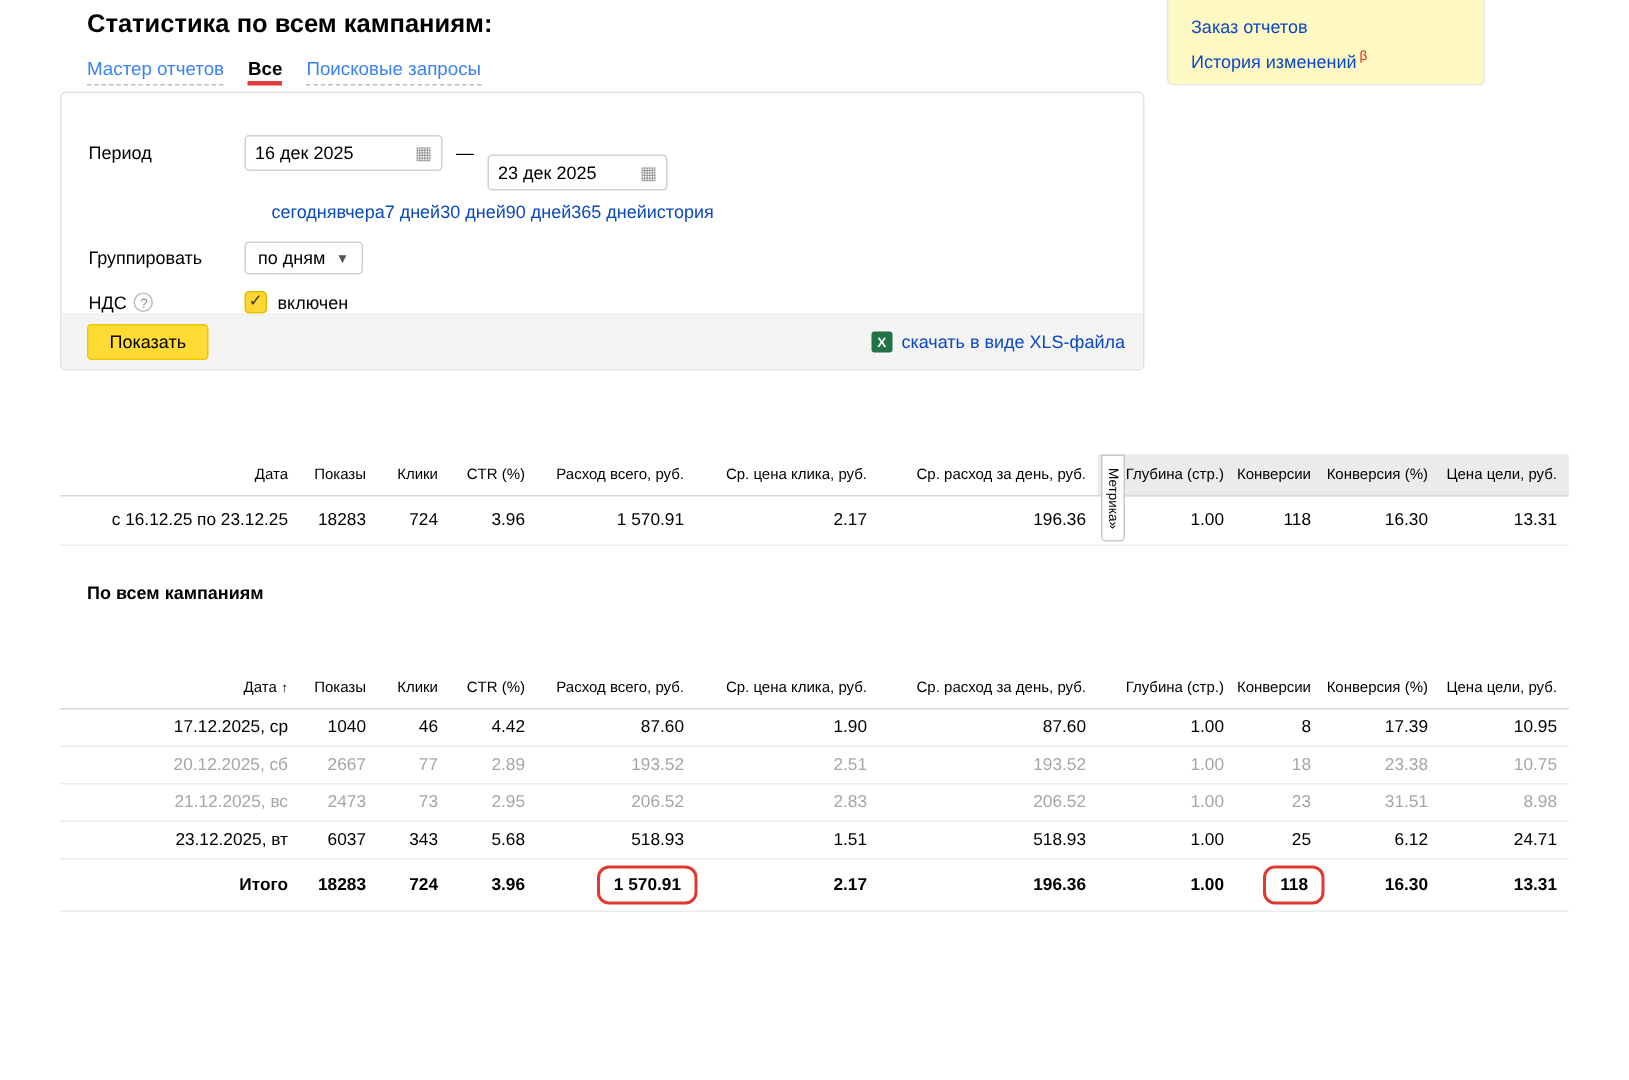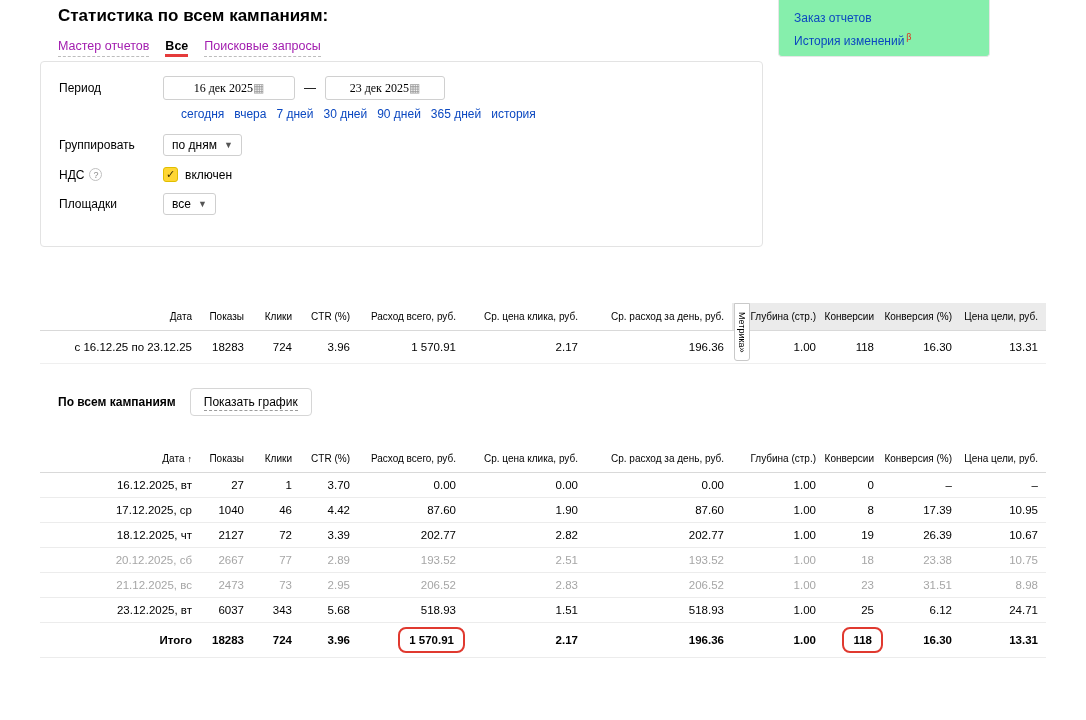--- a/index.html
+++ b/index.html
@@ -6,38 +6,38 @@
   html,body { margin:0; padding:0; background:#fff; }
   body { width:1086px; height:720px; font-family:"Liberation Sans", sans-serif; color:#000; position:relative; overflow:hidden; }
   a { cursor:pointer; }
   .link { color:#0b48c0; text-decoration:none; font-size:12px; }
 
   .page { position:relative; width:1086px; height:516px; }
 
   .title { position:absolute; left:58px; top:6px; font-size:17px; font-weight:bold; }
 
   .reports-panel { position:absolute; left:778px; top:0; width:212px; height:57px;
-    border:1px solid #e6e6e6; border-top:none; border-radius:0 0 4px 4px; padding:11px 0 0 15px; background:#86efac; }
+    border:1px solid #e6e6e6; border-top:none; border-radius:0 0 4px 4px; padding:11px 0 0 15px; background:#fef9c3; }
   .reports-panel .link { display:block; margin-bottom:7px; }
   .beta { color:#e02c18; font-size:9px; margin-left:2px; }
 
   .tabs { position:absolute; left:58px; top:39px; display:flex; gap:16px; font-size:12.5px; }
-  .tab { color:#a21caf; border-bottom:1px dashed #bdbdbd; padding-bottom:3px; cursor:pointer; }
+  .tab { color:#3b82f6; border-bottom:1px dashed #bdbdbd; padding-bottom:3px; cursor:pointer; }
   .tab-active { color:#000; font-weight:bold; border-bottom:3px solid #e53b3b; padding-bottom:1px; }
 
   .filter-panel { position:absolute; left:40px; top:61px; width:723px; height:186px;
     border:1px solid #e3e3e3; border-radius:4px; background:#fff; }
   .f-row { display:flex; align-items:center; margin-left:18px; font-size:12px; }
   .f-label { width:104px; flex:0 0 104px; font-size:12px; color:#000; display:flex; align-items:center; gap:5px; }
   .date-input { width:132px; height:24px; border:1px solid #d0d0d0; border-radius:3px; background:#fff;
-    display:flex; align-items:center; justify-content:center; padding:0 6px; font-size:12px;font-family:Liberation Serif, serif; }
-  .date-input.second { width:120px; }
+    display:flex; align-items:center; justify-content:space-between; padding:0 6px; font-size:12px; }
+  .date-input.second { width:120px;margin-top:27px; }
   .cal-icon { color:#9a9a9a; font-size:12px; line-height:1; }
   .dash { margin:0 9px; color:#000; }
-  .quick { margin-top:7px; margin-left:140px; gap:10px; }
+  .quick { margin-top:7px; margin-left:140px; }
   .quick a { font-size:12px; color:#0b48c0; text-decoration:none; }
   .select { display:inline-flex; align-items:center; gap:7px; border:1px solid #cfcfcf; border-radius:3px;
     background:#fff; padding:3px 8px; font-size:12px; cursor:pointer; }
   .chev { font-size:9px; color:#555; }
   .help { width:13px; height:13px; border:1px solid #c0c0c0; border-radius:50%; color:#8b8b8b;
     font-size:9px; display:inline-flex; align-items:center; justify-content:center; }
   .checkbox { width:15px; height:15px; border:1px solid #e0be00; border-radius:3px; background:#ffd633;
     color:#3d3000; font-size:11px; line-height:13px; text-align:center; display:inline-block; cursor:pointer; }
   .cb-label { margin-left:7px; }
   .f-footer { position:absolute; left:0; right:0; bottom:0; height:37px; background:#f4f4f4;
@@ -136,20 +136,27 @@
     </div>
 
     <div class="f-row" style="margin-top:11px;">
       <div class="f-label">Площадки</div>
       <div class="select">
         <span>все</span>
         <span class="chev">▼</span>
       </div>
     </div>
 
+    <div class="f-footer">
+      <button class="show-btn">Показать</button>
+      <div class="xls">
+        <span class="xls-icon">X</span>
+        <a class="link">скачать в виде XLS-файла</a>
+      </div>
+    </div>
   </div>
 
   <div class="table-wrap summary">
     <table>
         <colgroup>
           <col style="width: 160px;">
           <col style="width: 52px;">
           <col style="width: 48px;">
           <col style="width: 58px;">
           <col style="width: 106px;">
@@ -189,21 +196,20 @@
             <td class="cell-num">16.30</td>
             <td class="cell-num">13.31</td>
           </tr>
         </tbody>
     </table>
     <div class="metrika">Метрика»</div>
   </div>
 
   <div class="section-row">
     <span class="sec-title">По всем кампаниям</span>
-    <button class="chart-btn"><span class="pseudo">Показать график</span></button>
   </div>
 
   <div class="table-wrap detail">
     <table>
         <colgroup>
           <col style="width: 160px;">
           <col style="width: 52px;">
           <col style="width: 48px;">
           <col style="width: 58px;">
           <col style="width: 106px;">
@@ -224,57 +230,31 @@
             <th class="cell-num">Ср. цена клика, руб.</th>
             <th class="cell-num">Ср. расход за день, руб.</th>
             <th class="cell-num">Глубина (стр.)</th>
             <th class="cell-num">Конверсии</th>
             <th class="cell-num">Конверсия (%)</th>
             <th class="cell-num">Цена цели, руб.</th>
           </tr>
         </thead>
       <tbody>
           <tr>
-            <td class="cell-date">16.12.2025, вт</td>
-            <td class="cell-num">27</td>
-            <td class="cell-num">1</td>
-            <td class="cell-num">3.70</td>
-            <td class="cell-num">0.00</td>
-            <td class="cell-num">0.00</td>
-            <td class="cell-num">0.00</td>
-            <td class="cell-num">1.00</td>
-            <td class="cell-num">0</td>
-            <td class="cell-num">–</td>
-            <td class="cell-num">–</td>
-          </tr>
-          <tr>
             <td class="cell-date">17.12.2025, ср</td>
             <td class="cell-num">1040</td>
             <td class="cell-num">46</td>
             <td class="cell-num">4.42</td>
             <td class="cell-num">87.60</td>
             <td class="cell-num">1.90</td>
             <td class="cell-num">87.60</td>
             <td class="cell-num">1.00</td>
             <td class="cell-num">8</td>
             <td class="cell-num">17.39</td>
             <td class="cell-num">10.95</td>
-          </tr>
-          <tr>
-            <td class="cell-date">18.12.2025, чт</td>
-            <td class="cell-num">2127</td>
-            <td class="cell-num">72</td>
-            <td class="cell-num">3.39</td>
-            <td class="cell-num">202.77</td>
-            <td class="cell-num">2.82</td>
-            <td class="cell-num">202.77</td>
-            <td class="cell-num">1.00</td>
-            <td class="cell-num">19</td>
-            <td class="cell-num">26.39</td>
-            <td class="cell-num">10.67</td>
           </tr>
           <tr class="muted">
             <td class="cell-date">20.12.2025, сб</td>
             <td class="cell-num">2667</td>
             <td class="cell-num">77</td>
             <td class="cell-num">2.89</td>
             <td class="cell-num">193.52</td>
             <td class="cell-num">2.51</td>
             <td class="cell-num">193.52</td>
             <td class="cell-num">1.00</td>

